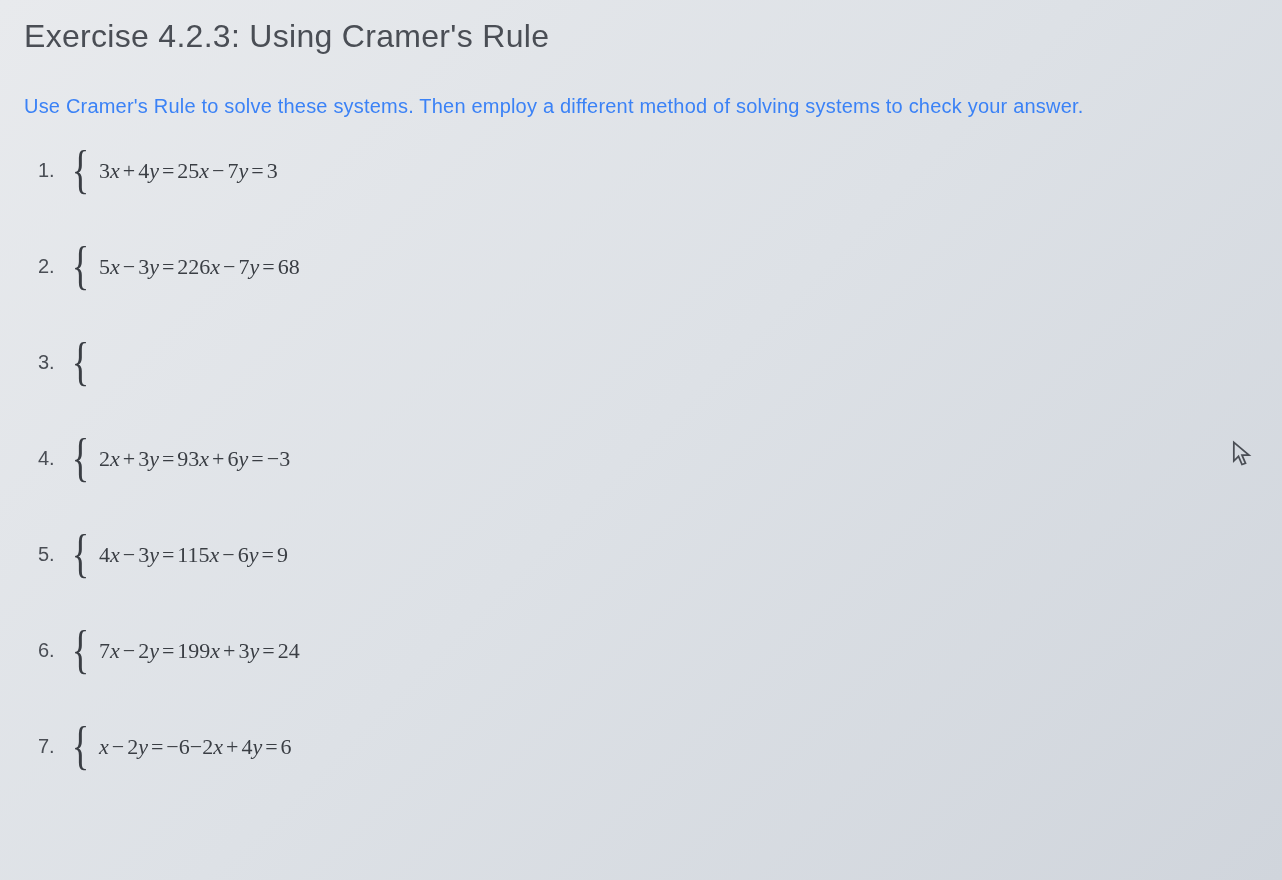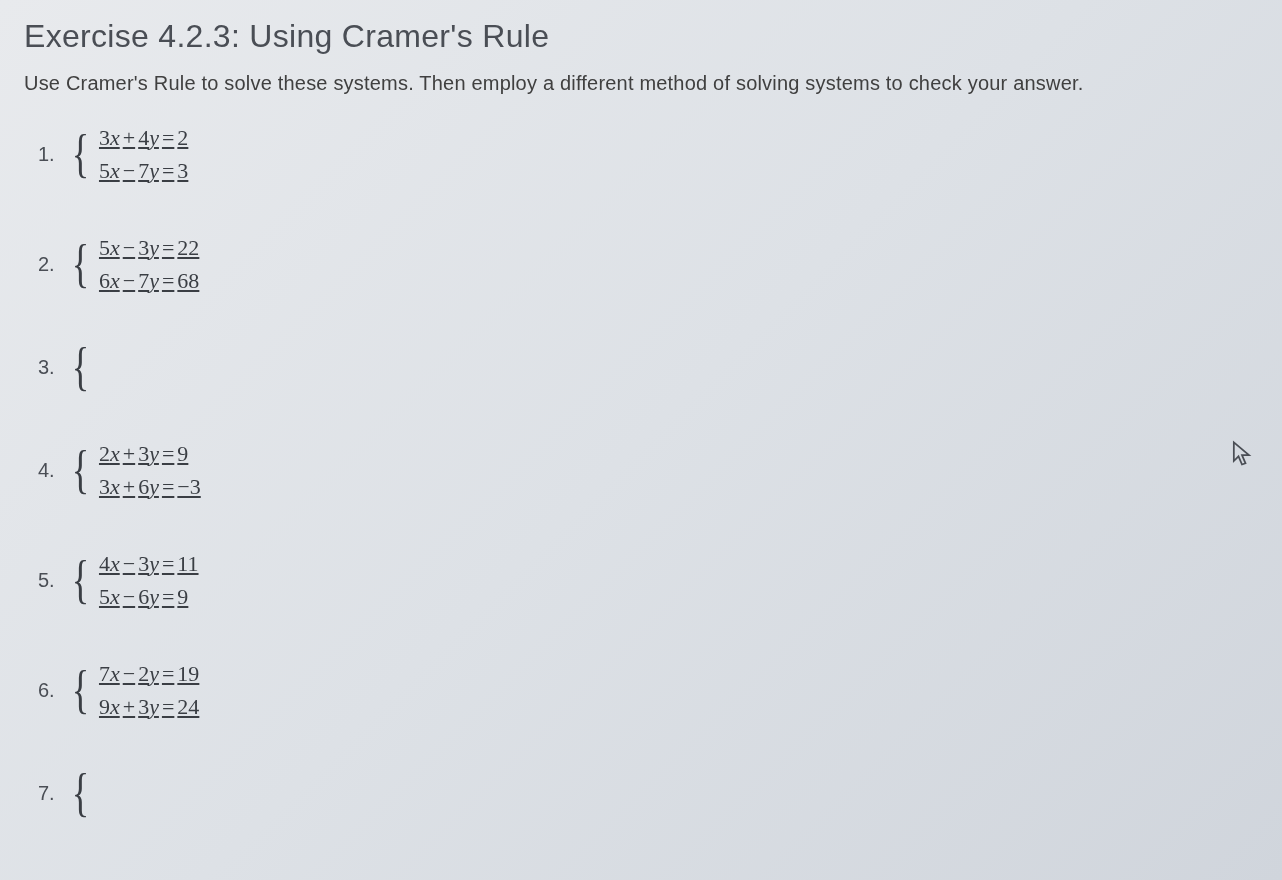--- a/index.html
+++ b/index.html
@@ -14,26 +14,26 @@
       font-family: 'Segoe UI', Arial, sans-serif;
       color: #3a3e44;
       padding: 18px 24px;
       position: relative;
       overflow: hidden;
     }
     .exercise-title {
       font-size: 32px;
       font-weight: 400;
       color: #4a4e55;
-      margin-bottom: 17px;
+      margin-bottom: 40px;
       letter-spacing: 0.3px;
     }
     .instructions {
       font-size: 20px;
-      color: #404040;
+      color: #3b82f6;
       margin-bottom: 26px;
       letter-spacing: 0.2px;
     }
     .problems {
       padding-left: 14px;
     }
     .problem {
       display: flex;
       align-items: center;
       margin-bottom: 44px;
@@ -55,23 +55,22 @@
     .brace {
       font-size: 52px;
       line-height: 1;
       margin-right: 6px;
       font-weight: 300;
       color: #3a3e44;
       transform: scaleX(0.7);
     }
     .equations {
       display: flex;
-      flex-direction: column;
+      flex-direction: row;
       line-height: 1.5;
-      text-decoration: underline;
     }
     .equation {
       white-space: nowrap;
       font-style: italic;
     }
     .equation .num {
       font-style: normal;
     }
     .equation .op {
       font-style: normal;
@@ -159,20 +158,24 @@
         <div class="equation"><span class="num">7</span>x<span class="op">−</span><span class="num">2</span>y<span class="op">=</span><span class="num">19</span></div>
         <div class="equation"><span class="num">9</span>x<span class="op">+</span><span class="num">3</span>y<span class="op">=</span><span class="num">24</span></div>
       </div>
     </div>
   </div>
 
   <div class="problem">
     <span class="problem-number">7.</span>
     <div class="system">
       <span class="brace">{</span>
+      <div class="equations">
+        <div class="equation"><span class="num"></span>x<span class="op">−</span><span class="num">2</span>y<span class="op">=</span><span class="num">−6</span></div>
+        <div class="equation"><span class="num">−2</span>x<span class="op">+</span><span class="num">4</span>y<span class="op">=</span><span class="num">6</span></div>
+      </div>
     </div>
   </div>
 
 </div>
 
 <div class="cursor-icon">
   <svg viewBox="0 0 20 24">
     <path d="M3 2 L3 18 L7 14 L10 21 L13 20 L10 13 L16 13 Z"></path>
   </svg>
 </div>

